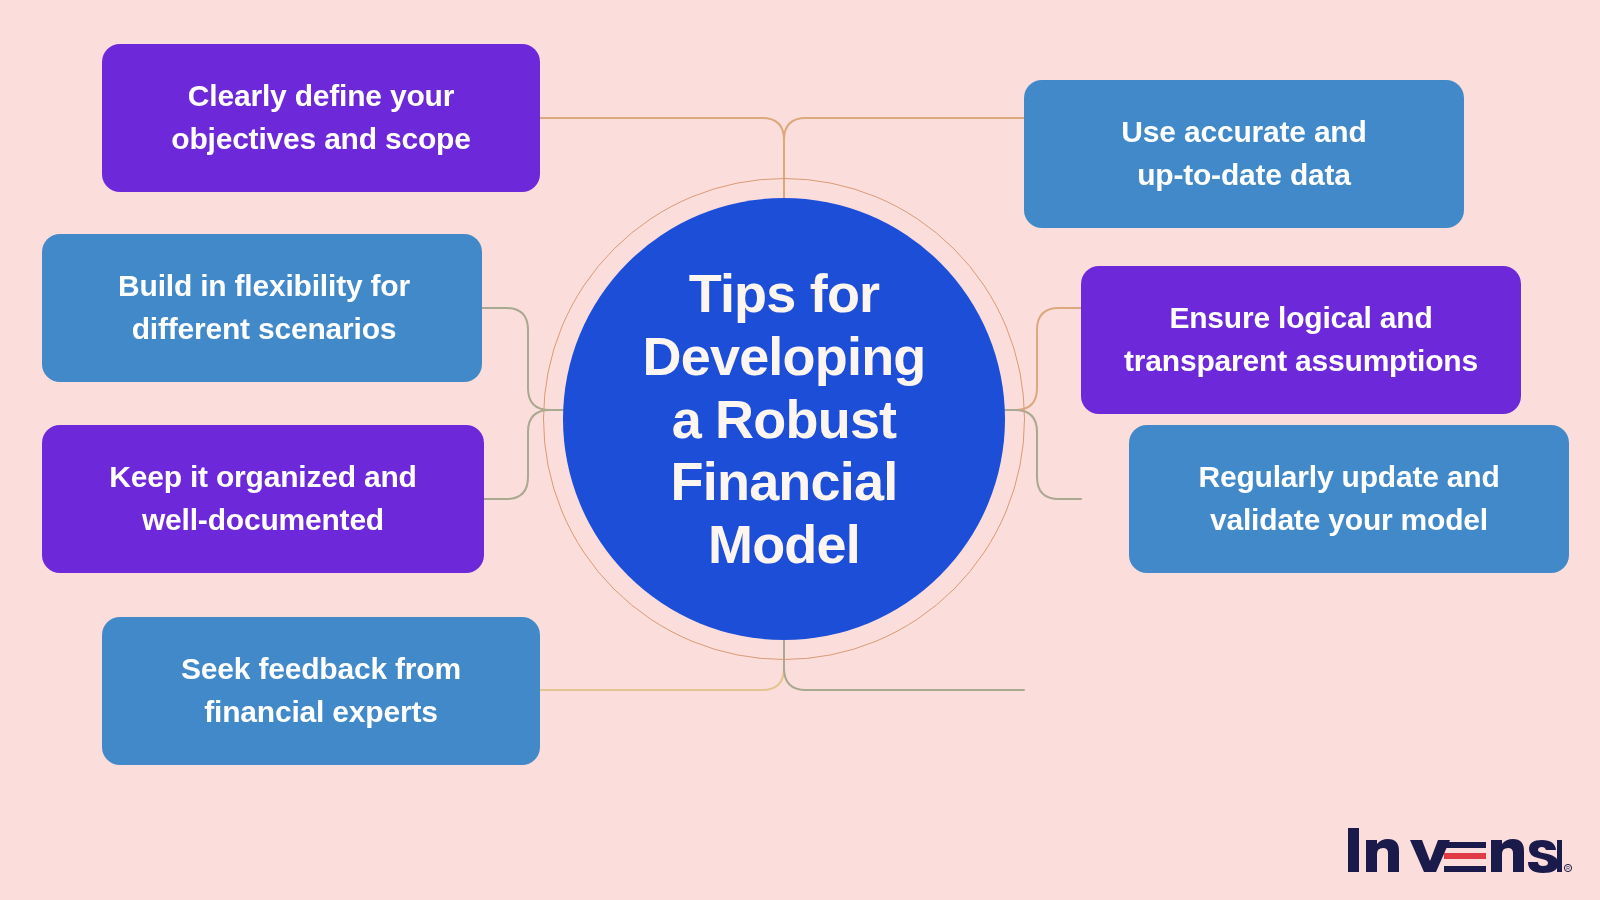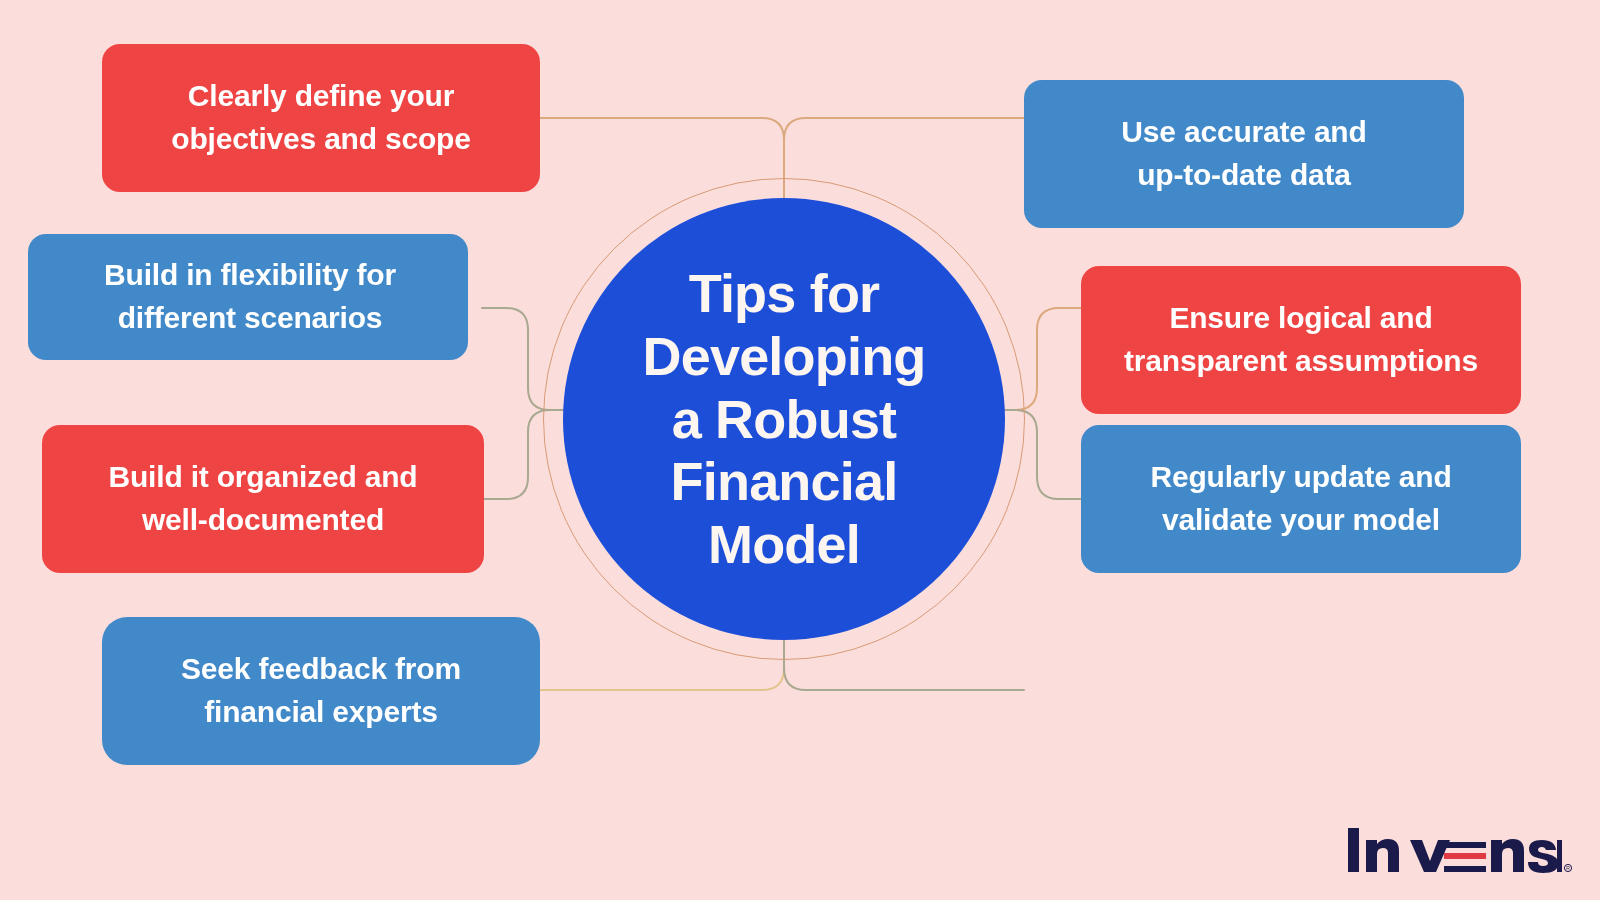--- a/index.html
+++ b/index.html
@@ -83,32 +83,32 @@
 
   .card .card-label {
     color: #ffffff;
     font-size: 30px;
     font-weight: bold;
     line-height: 1.42;
     letter-spacing: -0.2px;
     white-space: pre-line;
   }
 
-  .card.navy  { background: #ef4444; }
+  .card.navy  { background: #6d28d9; }
   .card.blue  { background: #4189c9; }
 
   
   #card-0 { left: 102px;  top: 44px;  width: 438px; height: 148px; }
-  #card-1 { left: 28px;   top: 234px; width: 440px; height: 126px; padding-left: 26px; }
+  #card-1 { left: 42px;   top: 234px; width: 440px; height: 148px; padding-left: 26px; }
   #card-2 { left: 42px;   top: 425px; width: 442px; height: 148px; }
-  #card-3 { left: 102px;  top: 617px; width: 438px; height: 148px; border-radius: 25px; }
+  #card-3 { left: 102px;  top: 617px; width: 438px; height: 148px; }
 
   #card-4 { left: 1024px; top: 44px;  width: 440px; height: 148px; margin-top: 36px; }
   #card-5 { left: 1081px; top: 234px; width: 440px; height: 148px; margin-top: 32px; }
-  #card-6 { left: 1081px; top: 425px; width: 440px; height: 148px; }
+  #card-6 { left: 1129px; top: 425px; width: 440px; height: 148px; }
   #card-7 { left: 1024px; top: 617px; width: 440px; height: 148px; }
 
   
   #brand {
     position: absolute;
     right: 28px;
     bottom: 24px;
     z-index: 5;
     display: flex;
     align-items: flex-end;
@@ -155,21 +155,21 @@
     <span class="card-label">Clearly define your
 objectives and scope</span>
   </div>
 
   <div class="card blue" id="card-1">
     <span class="card-label">Build in flexibility for
 different scenarios</span>
   </div>
 
   <div class="card navy" id="card-2">
-    <span class="card-label">Build it organized and
+    <span class="card-label">Keep it organized and
 well-documented</span>
   </div>
 
   <div class="card blue" id="card-3">
     <span class="card-label">Seek feedback from
 financial experts</span>
   </div>
 
   <div class="card blue" id="card-4">
     <span class="card-label">Use accurate and

